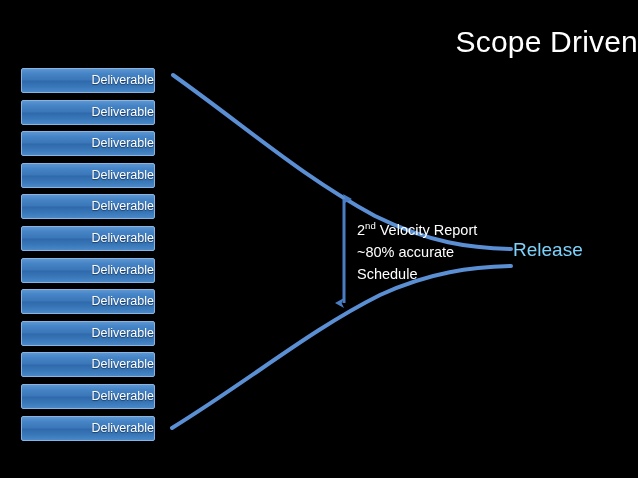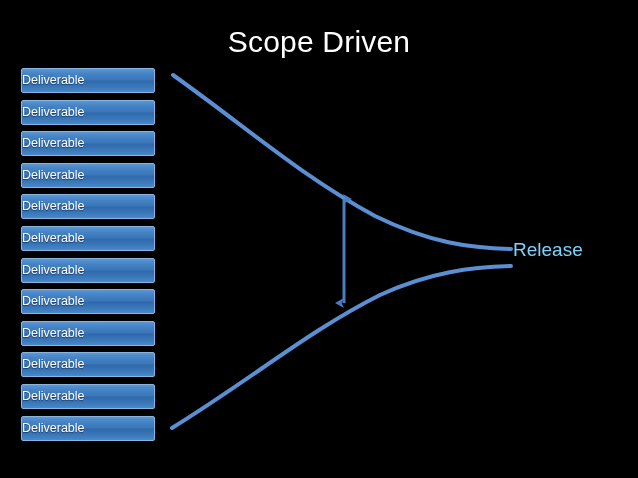--- a/index.html
+++ b/index.html
@@ -17,21 +17,21 @@
     background: #000000;
     overflow: hidden;
   }
 
   
   #title {
     position: absolute;
     left: 0;
     top: 24px;
     width: 638px;
-    text-align: center;
+    text-align: right;
     color: #ffffff;
     font-size: 30px;
     font-weight: 400;
     letter-spacing: 0.2px;
     line-height: 36px;
     white-space: nowrap;
   }
 
   
   #deliverables {
@@ -52,21 +52,21 @@
         #5d96d2 0%,
         #4584c6 20%,
         #3a76b8 48%,
         #2f69ab 52%,
         #3a79ba 80%,
         #4a88c8 100%);
     box-shadow: 0 1px 2px rgba(0,0,0,0.75);
     color: #ffffff;
     font-size: 12.5px;
     line-height: 23px;
-    text-align: left;
+    text-align: right;
     white-space: nowrap;
     overflow: hidden;
     text-shadow: 0 1px 1px rgba(0,0,0,0.45);
   }
 
   
   #funnel {
     position: absolute;
     left: 0;
     top: 0;
@@ -135,16 +135,21 @@
       <div class="deliverable" style="top: 126.4px;">Deliverable</div>
       <div class="deliverable" style="top: 158px;">Deliverable</div>
       <div class="deliverable" style="top: 189.6px;">Deliverable</div>
       <div class="deliverable" style="top: 221.2px;">Deliverable</div>
       <div class="deliverable" style="top: 252.8px;">Deliverable</div>
       <div class="deliverable" style="top: 284.4px;">Deliverable</div>
       <div class="deliverable" style="top: 316px;">Deliverable</div>
       <div class="deliverable" style="top: 347.6px;">Deliverable</div>
     </div>
 
+  <div id="annotation">
+    <span class="ann-line"><span>2</span><sup>nd</sup><span> Velocity Report</span></span>
+    <span class="ann-line">~80% accurate</span>
+    <span class="ann-line">Schedule</span>
+  </div>
 
   <div id="release">Release</div>
 
 </div>
 
 </body></html>

